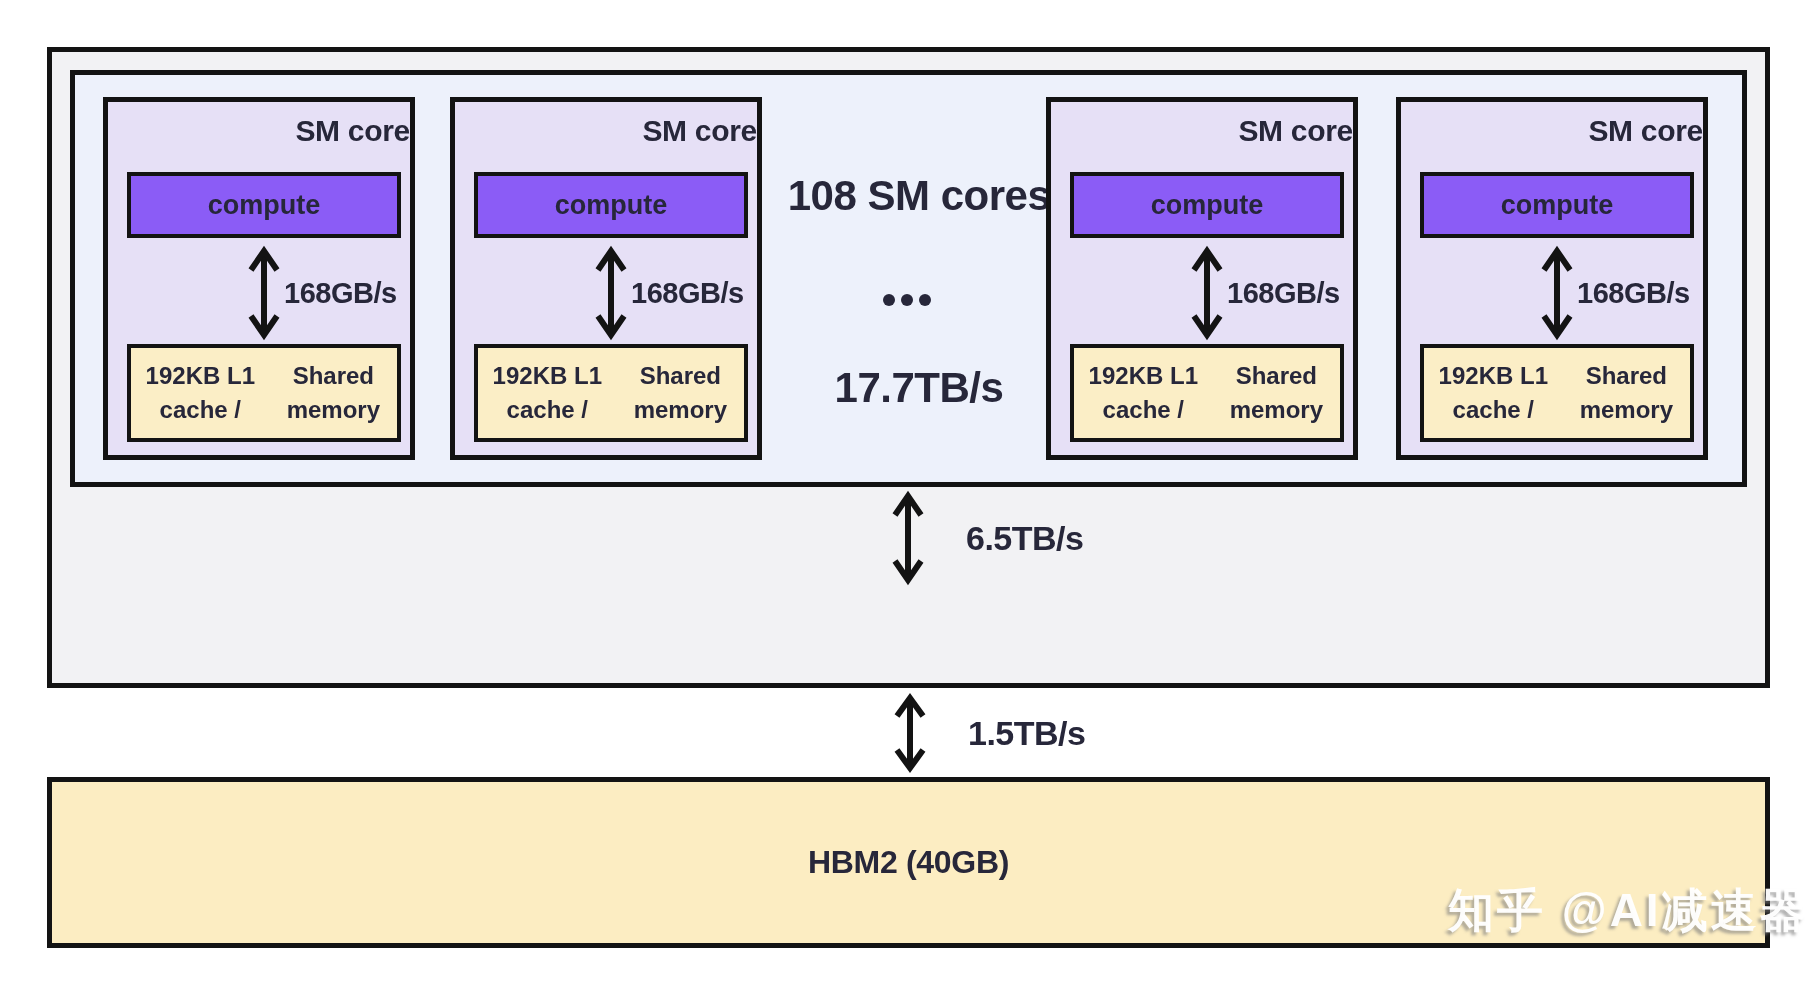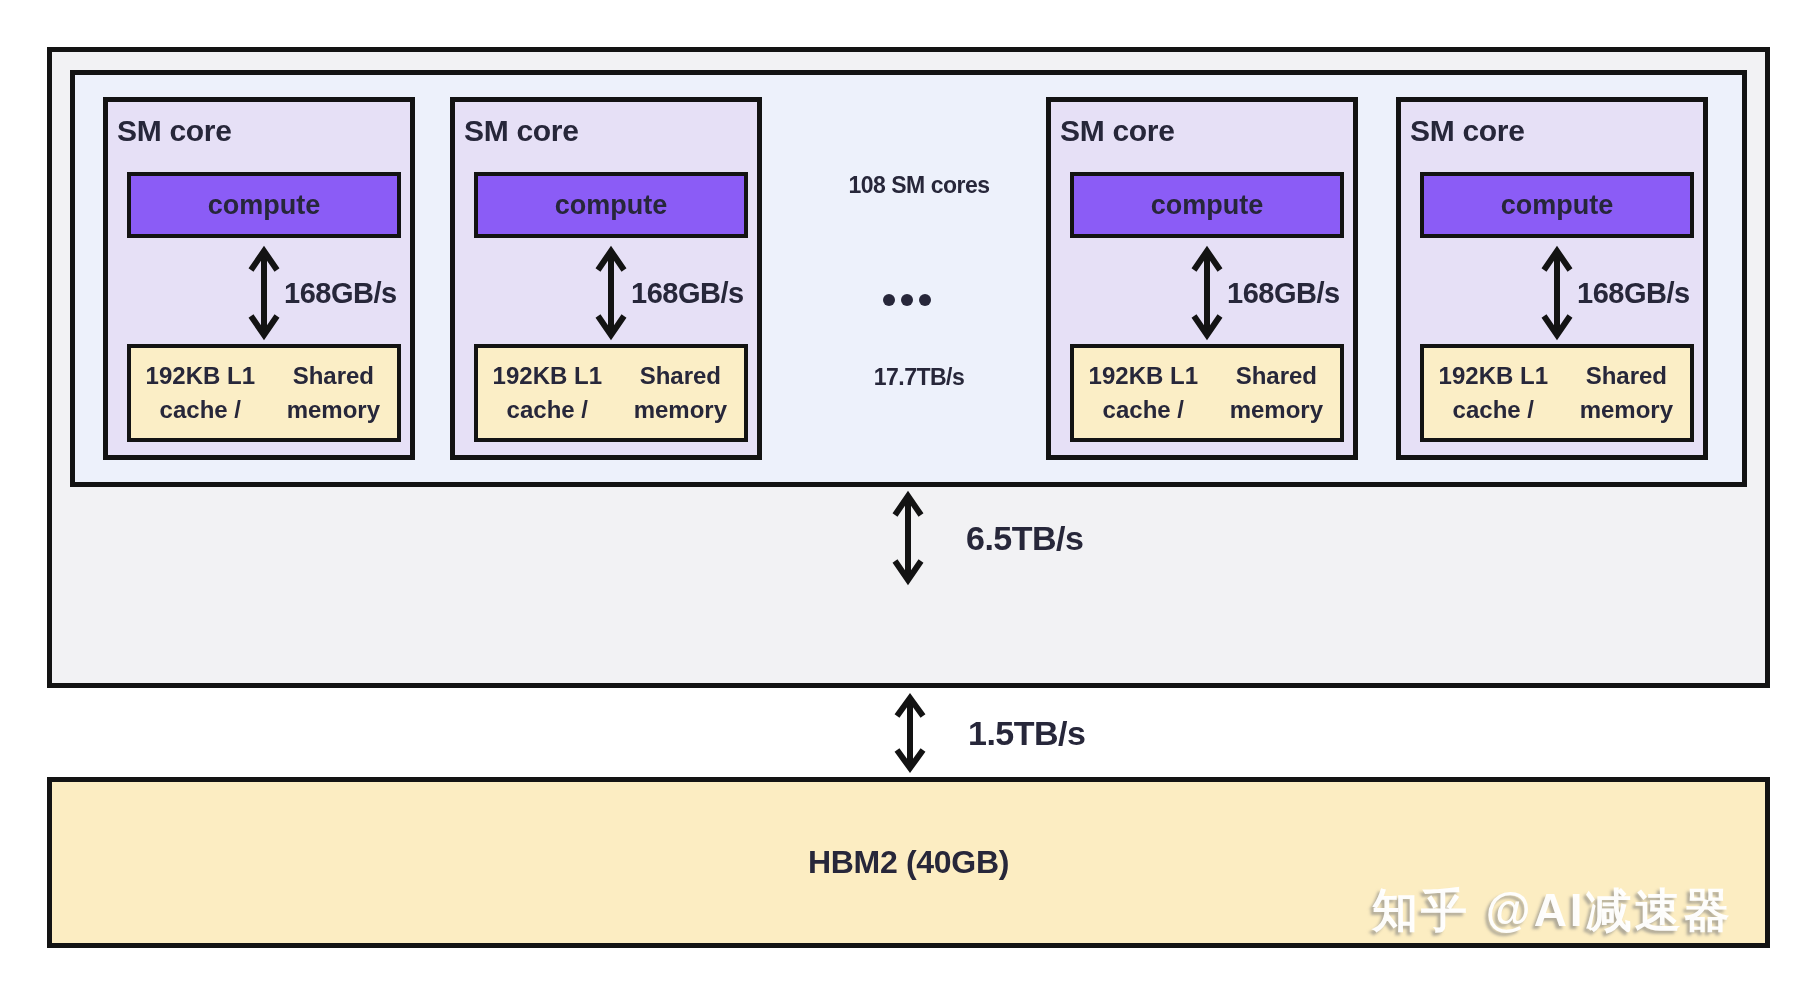--- a/index.html
+++ b/index.html
@@ -5,36 +5,36 @@
   html,body{margin:0;padding:0;background:#ffffff;}
   .stage{
     position:relative;width:1820px;height:998px;background:#ffffff;overflow:hidden;
     font-family:"Liberation Sans","DejaVu Sans",sans-serif;
     font-weight:bold;color:#27273a;
   }
   .abs{position:absolute;box-sizing:border-box;}
   .outer-box{left:47px;top:47px;width:1723px;height:641px;background:#f2f2f4;border:5px solid #131313;}
   .inner-box{left:70px;top:70px;width:1677px;height:417px;background:#edf1fb;border:5px solid #131313;}
   .sm-core{top:97px;width:312px;height:363px;background:#e6e0f6;border:5px solid #131313;}
-  .sm-title{position:absolute;left:9px;top:12px;width:100%;text-align:left;font-size:30px;letter-spacing:-0.3px;}
+  .sm-title{position:absolute;left:0;top:12px;width:100%;text-align:right;font-size:30px;letter-spacing:-0.3px;}
   .compute-box{position:absolute;left:19px;top:70px;width:274px;height:66px;background:#8b5cf6;border:4px solid #131313;
     display:flex;align-items:center;justify-content:center;font-size:27px;box-sizing:border-box;}
   .core-arrow{position:absolute;left:136px;top:143px;}
   .bw-label{position:absolute;left:176px;top:143px;height:96px;display:flex;align-items:center;font-size:29px;letter-spacing:-0.5px;}
   .l1-box{position:absolute;left:19px;top:242px;width:274px;height:98px;background:#fbeec6;border:4px solid #131313;
     display:flex;align-items:center;justify-content:center;font-size:24px;line-height:1.42;box-sizing:border-box;text-align:center;}
-  .mid-text{left:762px;width:290px;text-align:center;font-size:23px;letter-spacing:-0.5px;padding-left:24px;}
+  .mid-text{left:762px;width:290px;text-align:center;font-size:42px;letter-spacing:-0.5px;padding-left:24px;}
   .dots-row{left:762px;top:294px;width:290px;display:flex;justify-content:center;gap:6px;}
   .dot{width:12px;height:12px;border-radius:50%;background:#27273a;}
   .flow-label{display:flex;align-items:center;font-size:34px;letter-spacing:-0.5px;margin-left:28px;}
   .l2-bar{left:72px;top:588px;width:1678px;height:74px;background:#fbeec6;border:5px solid #131313;
     display:flex;align-items:center;justify-content:center;font-size:32px;letter-spacing:-0.3px;}
   .hbm-bar{left:47px;top:777px;width:1723px;height:171px;background:#fcedc2;border:5px solid #131313;
     display:flex;align-items:center;justify-content:center;font-size:32px;letter-spacing:-0.3px;}
-  .watermark{left:1372px;top:880px;font-size:46px;letter-spacing:3px;color:rgba(255,255,255,0.96);
+  .watermark{left:1448px;top:880px;font-size:46px;letter-spacing:3px;color:rgba(255,255,255,0.96);
     text-shadow:-3px 3px 3px rgba(125,125,125,0.6);white-space:nowrap;}
   svg.varrow{display:block;}
   svg.varrow line, svg.varrow polyline{stroke:#131313;stroke-width:6;fill:none;}
 </style>
 </head>
 <body>
 
 <div class="stage">
 
   <div class="abs outer-box"></div>

